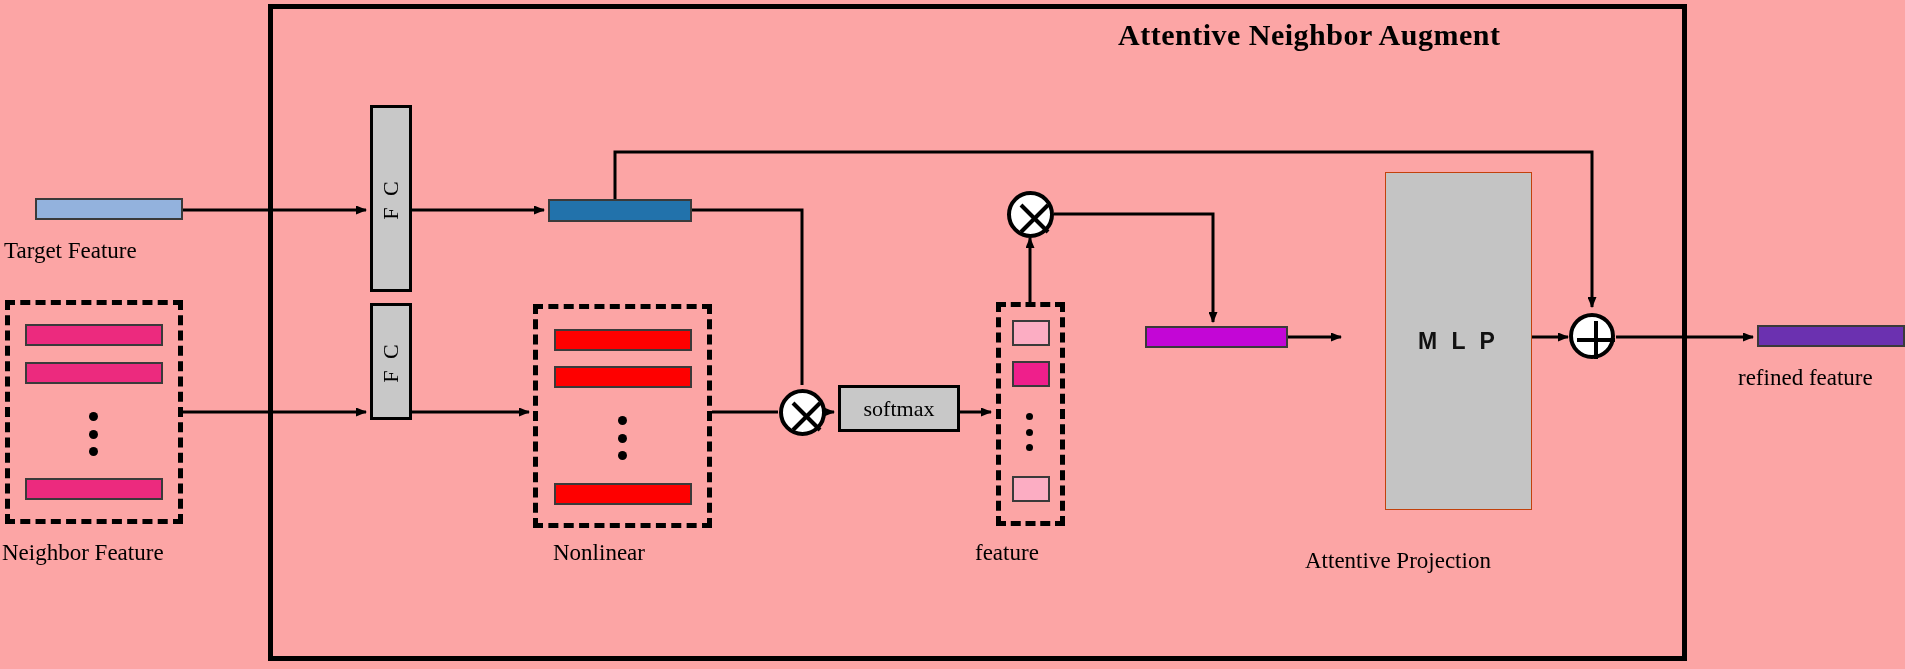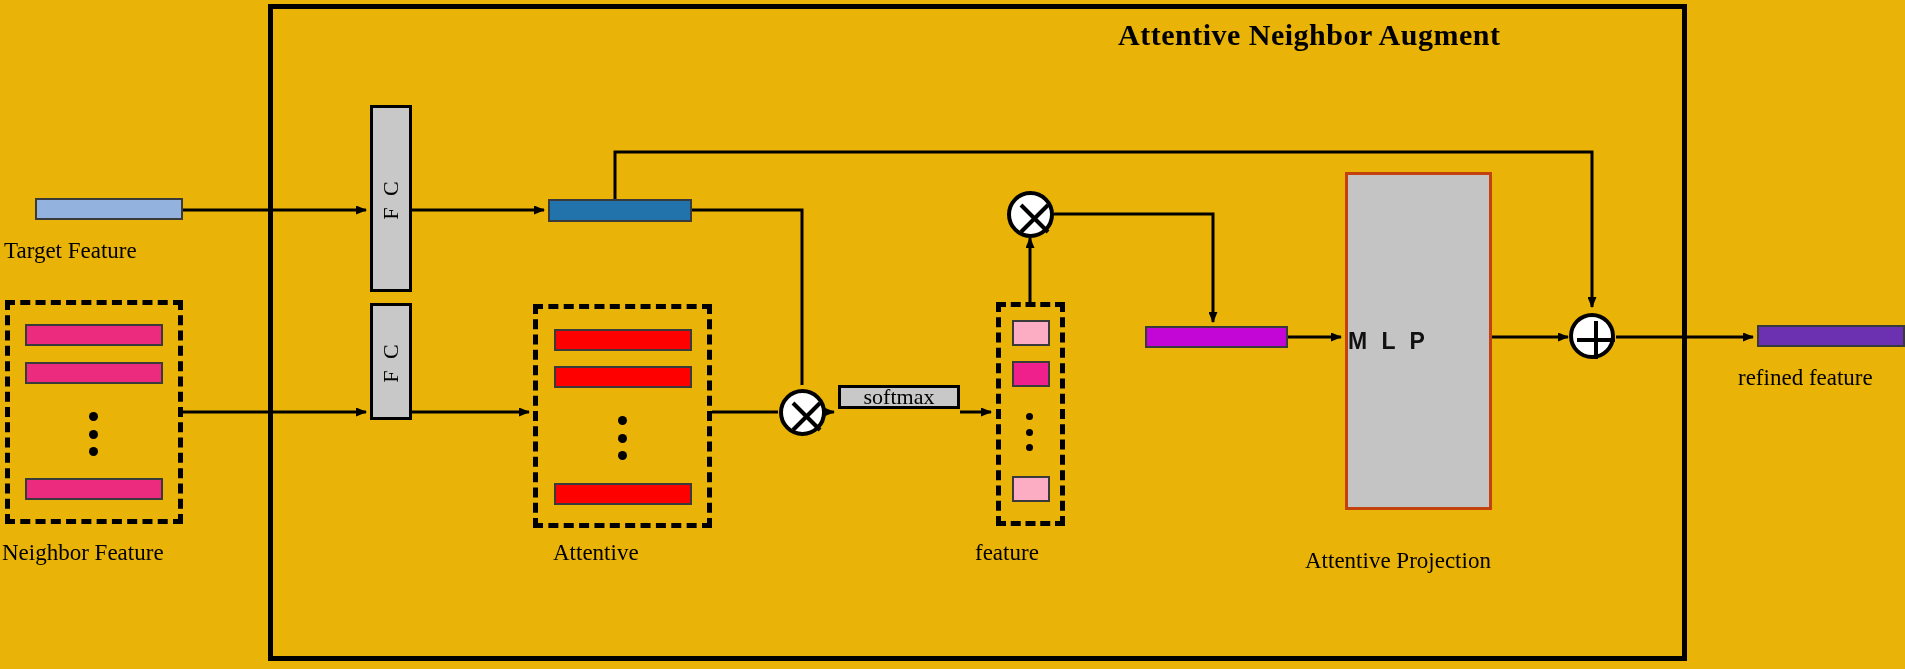--- a/index.html
+++ b/index.html
@@ -7,21 +7,21 @@
     padding: 0;
     background: #ffffff;
   }
   body {
     font-family: "Liberation Serif", "DejaVu Serif", serif;
   }
   #canvas {
     position: relative;
     width: 1905px;
     height: 669px;
-    background: #eab308;
+    background: #fca5a5;
     overflow: hidden;
   }
   .abs { position: absolute; }
 
   
   #module-frame {
     left: 268px; top: 4px;
     width: 1419px; height: 657px;
     border: 5px solid #000000;
     box-sizing: border-box;
@@ -95,24 +95,25 @@
     border: 3px solid #000000;
     display: flex;
     align-items: center;
     justify-content: center;
     font-size: 22px;
     color: #000000;
   }
   #mlp-block {
     box-sizing: border-box;
     background: #c4c4c4;
-    border: 3px solid #c2410c;
-    display: flex;
-    align-items: center;
-    justify-content: flex-start;
+    border: 1px solid #c2410c;
+    display: flex;
+    align-items: center;
+    justify-content: center;
+    margin-left: 40px;
   }
   #mlp-label {
     font-family: "Liberation Sans", "DejaVu Sans", sans-serif;
     font-size: 23px;
     font-weight: bold;
     letter-spacing: 4px;
     color: #111111;
   }
 
   
@@ -207,30 +208,30 @@
 
   <div class="abs dashed-box" style="left:533px; top:304px; width:179px; height:224px;"></div>
   <div class="abs bar bar-proj" style="left:554px; top:329px; width:138px; height:22px;"></div>
   <div class="abs bar bar-proj" style="left:554px; top:366px; width:138px; height:22px;"></div>
   <div class="abs vdots" style="left:618px; top:416px; width:9px; height:44px;">
       <i></i>
       <i></i>
       <i></i>
     </div>
   <div class="abs bar bar-proj" style="left:554px; top:483px; width:138px; height:22px;"></div>
-  <div class="abs caption" style="left:553px; top:540px;">Attentive</div>
+  <div class="abs caption" style="left:553px; top:540px;">Nonlinear</div>
 
   <div class="abs op-circle" style="left:779px; top:389px; width:47px; height:47px;">
     <svg width="47" height="47" viewBox="0 0 47 47" style="display:block">
       <line x1="10" y1="10" x2="37" y2="37" stroke="#000" stroke-width="4"></line>
       <line x1="37" y1="10" x2="10" y2="37" stroke="#000" stroke-width="4"></line>
     </svg>
   </div>
 
-  <div id="softmax-block" class="abs" style="left:838px; top:385px; width:122px; height:24px;">
+  <div id="softmax-block" class="abs" style="left:838px; top:385px; width:122px; height:47px;">
     <span>softmax</span>
   </div>
 
   <div class="abs dashed-box" style="left:996px; top:302px; width:69px; height:224px;"></div>
   <div class="abs bar bar-w-light" style="left:1012px; top:320px; width:38px; height:26px;"></div>
   <div class="abs bar bar-w-dark" style="left:1012px; top:361px; width:38px; height:26px;"></div>
   <div class="abs vdots small" style="left:1026px; top:413px; width:7px; height:38px;">
       <i></i>
       <i></i>
       <i></i>

